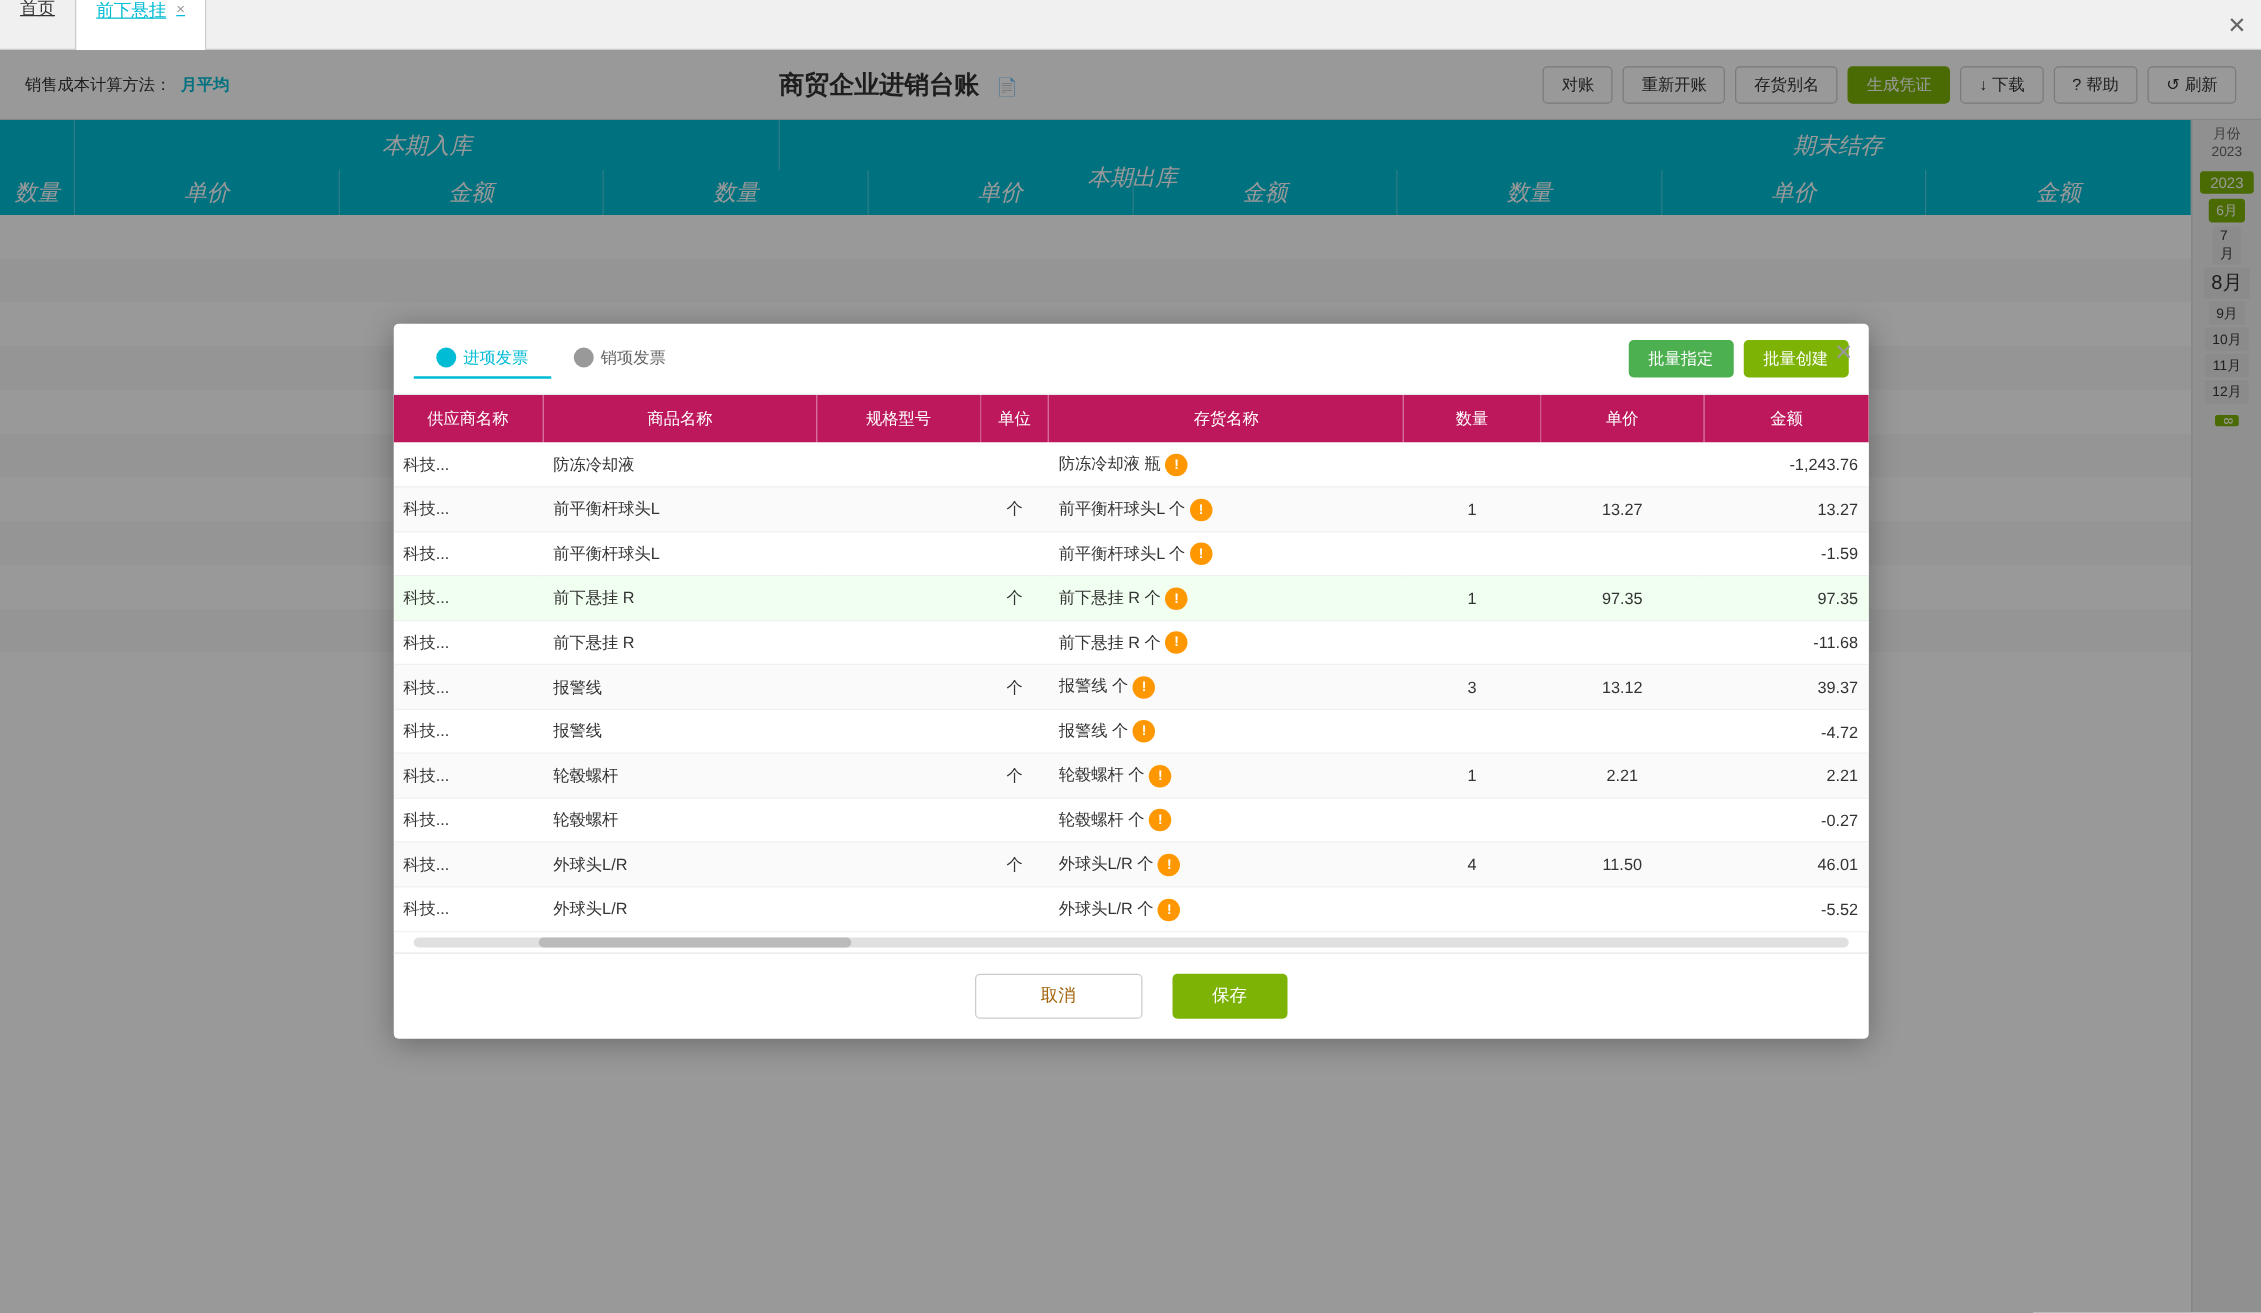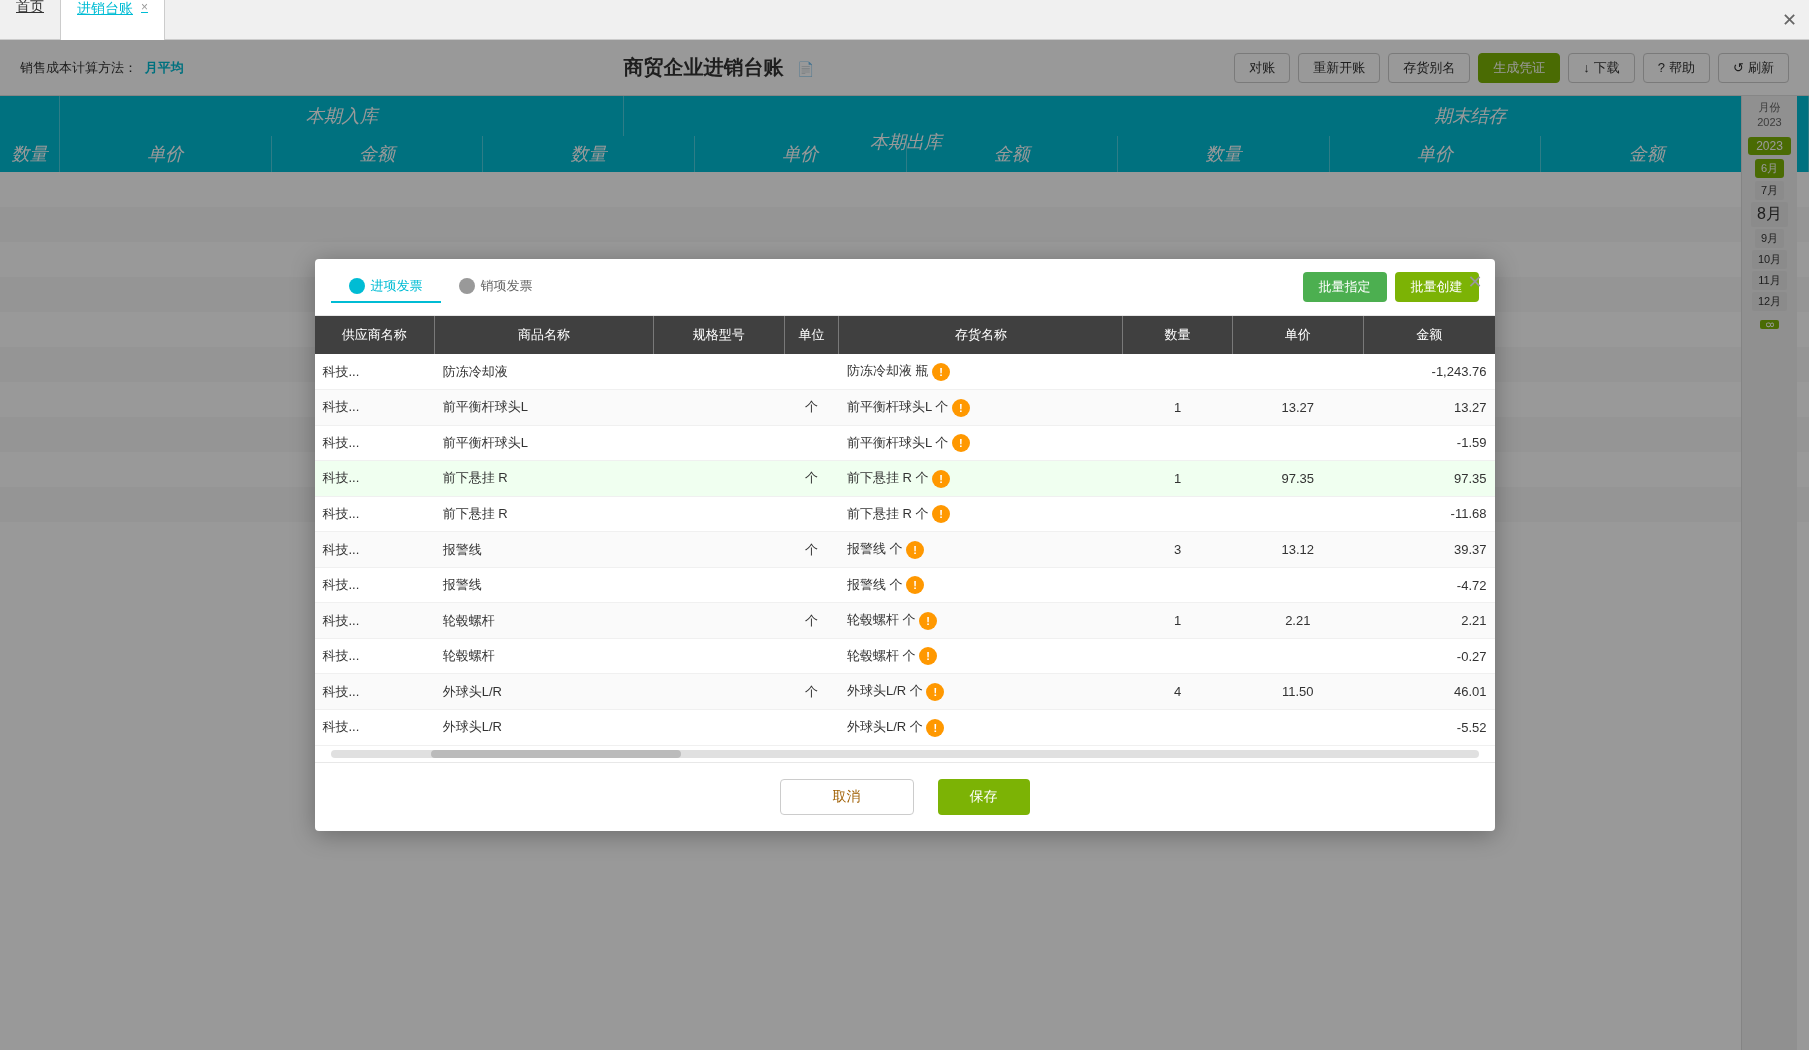--- a/index.html
+++ b/index.html
@@ -70,21 +70,21 @@
     .modal-header-actions { display: flex; gap: 8px; }
     .btn-primary-blue { background: #4CAF50; border: none; color: #fff; padding: 6px 16px; border-radius: 4px; cursor: pointer; font-size: 13px; }
     .btn-primary-green { background: #7cb305; border: none; color: #fff; padding: 6px 16px; border-radius: 4px; cursor: pointer; font-size: 13px; }
     .modal-close-btn {
       position: absolute; right: 12px; top: 12px; cursor: pointer; font-size: 18px; color: #999;
     }
 
     
     .modal-table-wrap { flex: 1; overflow-y: auto; overflow-x: hidden; }
     .modal-table { width: 100%; border-collapse: collapse; }
-    .modal-table thead tr { background: #404040; color: #fff; }
+    .modal-table thead tr { background: #be185d; color: #fff; }
     .modal-table thead th {
       padding: 10px 8px; text-align: center; font-weight: normal; font-size: 13px;
       border-right: 1px solid rgba(255,255,255,0.3);
     }
     .modal-table tbody tr { border-bottom: 1px solid #f0f0f0; }
     .modal-table tbody tr:nth-child(odd) { background: #fff; }
     .modal-table tbody tr:nth-child(even) { background: #fafafa; }
     .modal-table tbody tr.highlighted { background: #f0fff0; }
     .modal-table tbody td { padding: 8px; font-size: 13px; color: #333; text-align: center; }
     .modal-table tbody td.left { text-align: left; }
@@ -131,21 +131,21 @@
     .pos { color: #333; }
   </style>
 </head>
 <body>
 
 <div class="tabs-bar">
   <div class="tab-item">
     <span>首页</span>
   </div>
   <div class="tab-item active">
-    <span>进销台账</span>
+    <span>前下悬挂</span>
     <span class="tab-close">×</span>
   </div>
   <div class="window-close-btn">✕</div>
 </div>
 
 <div class="main-content">
 
   <div class="toolbar">
     <span class="cost-method">
       <span>销售成本计算方法：</span>
@@ -216,25 +216,25 @@
       </div>
       <div class="bg-hcell" style="flex:1;">
         <span>金额</span>
       </div>
       <div class="bg-hcell" style="width:56px;"></div>
     </div>
 
     <div style="height:360px; background: repeating-linear-gradient(to bottom, #fff 0px, #fff 35px, #f9f9f9 35px, #f9f9f9 70px);"></div>
   </div>
 
-  <div style="position:absolute; right:12px; top:56px; width:56px; background:#f0f0f0; border-left:1px solid #ddd; height:calc(100% - 56px); display:flex; flex-direction:column; align-items:center; padding-top:4px;">
+  <div style="position:absolute; right:0; top:56px; width:56px; background:#f0f0f0; border-left:1px solid #ddd; height:calc(100% - 56px); display:flex; flex-direction:column; align-items:center; padding-top:4px;">
     <div style="font-size:11px; color:#666; text-align:center; line-height:1.4; margin-bottom:4px;">月份<br>2023</div>
     <div style="background:#7cb305; color:#fff; padding:2px 8px; border-radius:3px; font-size:12px; margin:2px 0;">2023</div>
     <div style="background:#7cb305; color:#fff; padding:2px 6px; border-radius:3px; font-size:11px; margin:2px 0;">6月</div>
-    <div style="background:#e8e8e8; color:#333; padding:2px 6px; border-radius:2px; font-size:11px; margin:1px 4px;">7月</div>
+    <div style="background:#e8e8e8; color:#333; padding:2px 6px; border-radius:2px; font-size:11px; margin:1px 16px;">7月</div>
     <div style="background:#e8e8e8; color:#333; padding:2px 6px; border-radius:2px; font-size:16px; margin:1px 0;">8月</div>
     <div style="background:#e8e8e8; color:#333; padding:2px 6px; border-radius:2px; font-size:11px; margin:1px 0;">9月</div>
     <div style="background:#e8e8e8; color:#333; padding:2px 6px; border-radius:2px; font-size:11px; margin:1px 0;">10月</div>
     <div style="background:#e8e8e8; color:#333; padding:2px 6px; border-radius:2px; font-size:11px; margin:1px 0;">11月</div>
     <div style="background:#e8e8e8; color:#333; padding:2px 6px; border-radius:2px; font-size:11px; margin:1px 0;">12月</div>
     <div style="background:#7cb305; color:#fff; padding:2px 4px; border-radius:2px; font-size:10px; margin-top:8px; writing-mode:vertical-rl;">8</div>
   </div>
 
   <div class="modal-overlay">
     <div class="modal">

